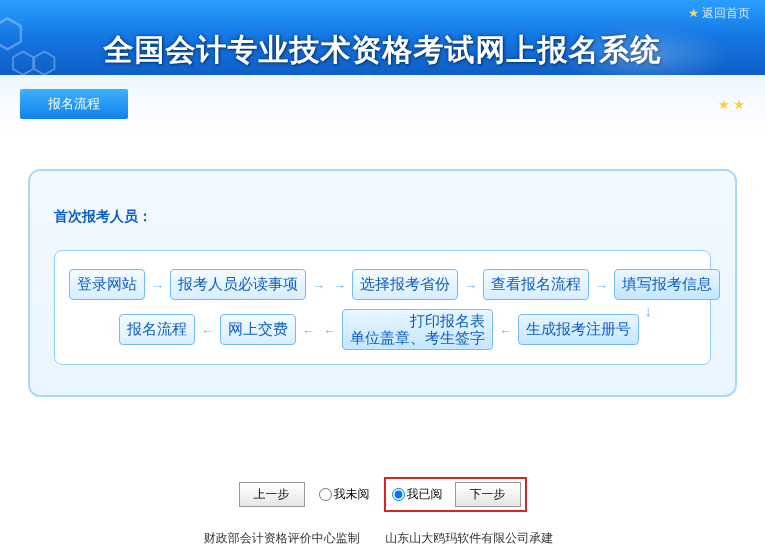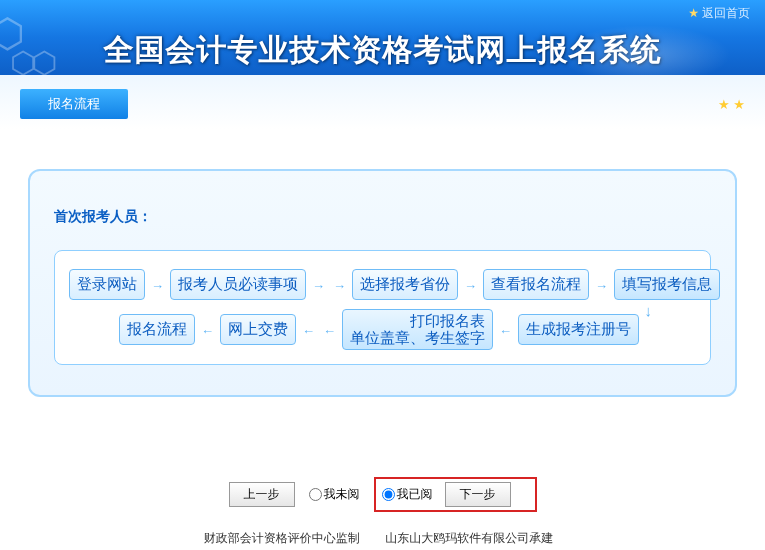--- a/index.html
+++ b/index.html
@@ -177,21 +177,21 @@
 .radio-group {
   display: flex;
   align-items: center;
   gap: 2px;
 }
 .radio-group input {
   margin: 0;
 }
 .highlight-box {
   border: 2px solid #d72424;
-  padding: 3px 24px 3px 6px;
+  padding: 3px 4px 3px 6px;
   display: flex;
   align-items: center;
   gap: 12px;
 }
 .footer {
   text-align: center;
   font-size: 12px;
   color: #333;
   padding: 8px 8px 4px 0;
 }

